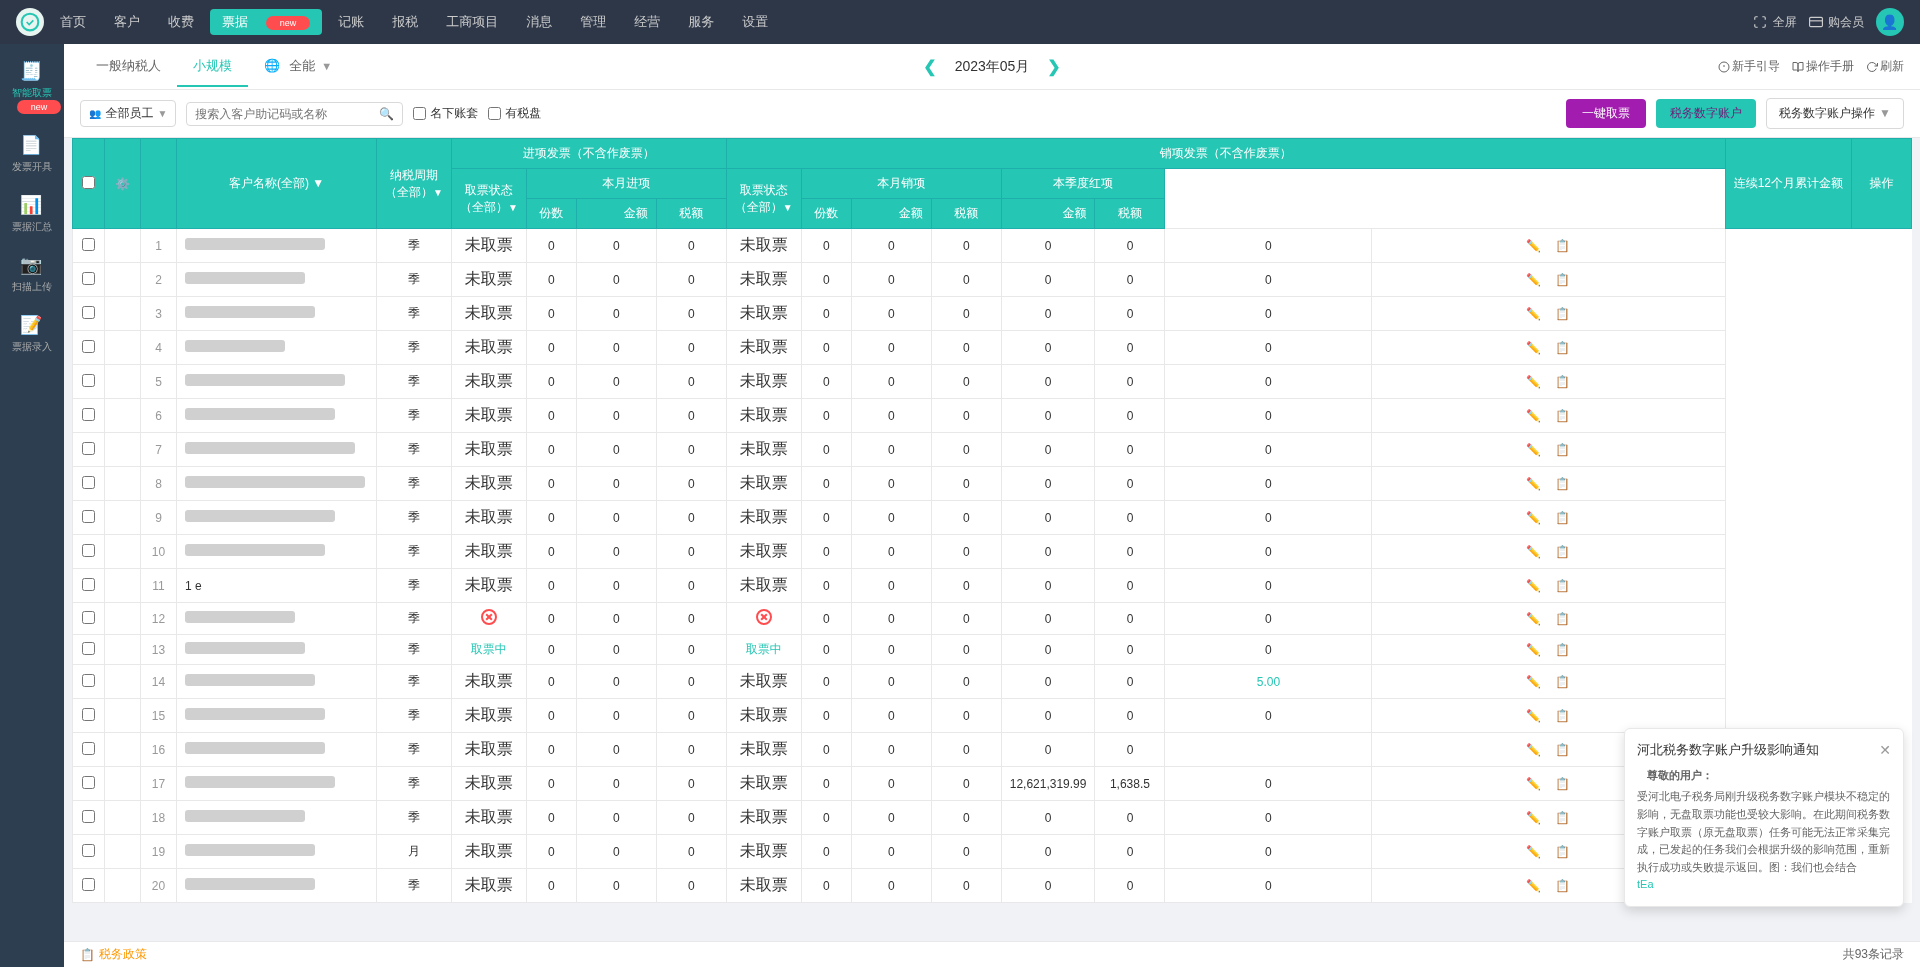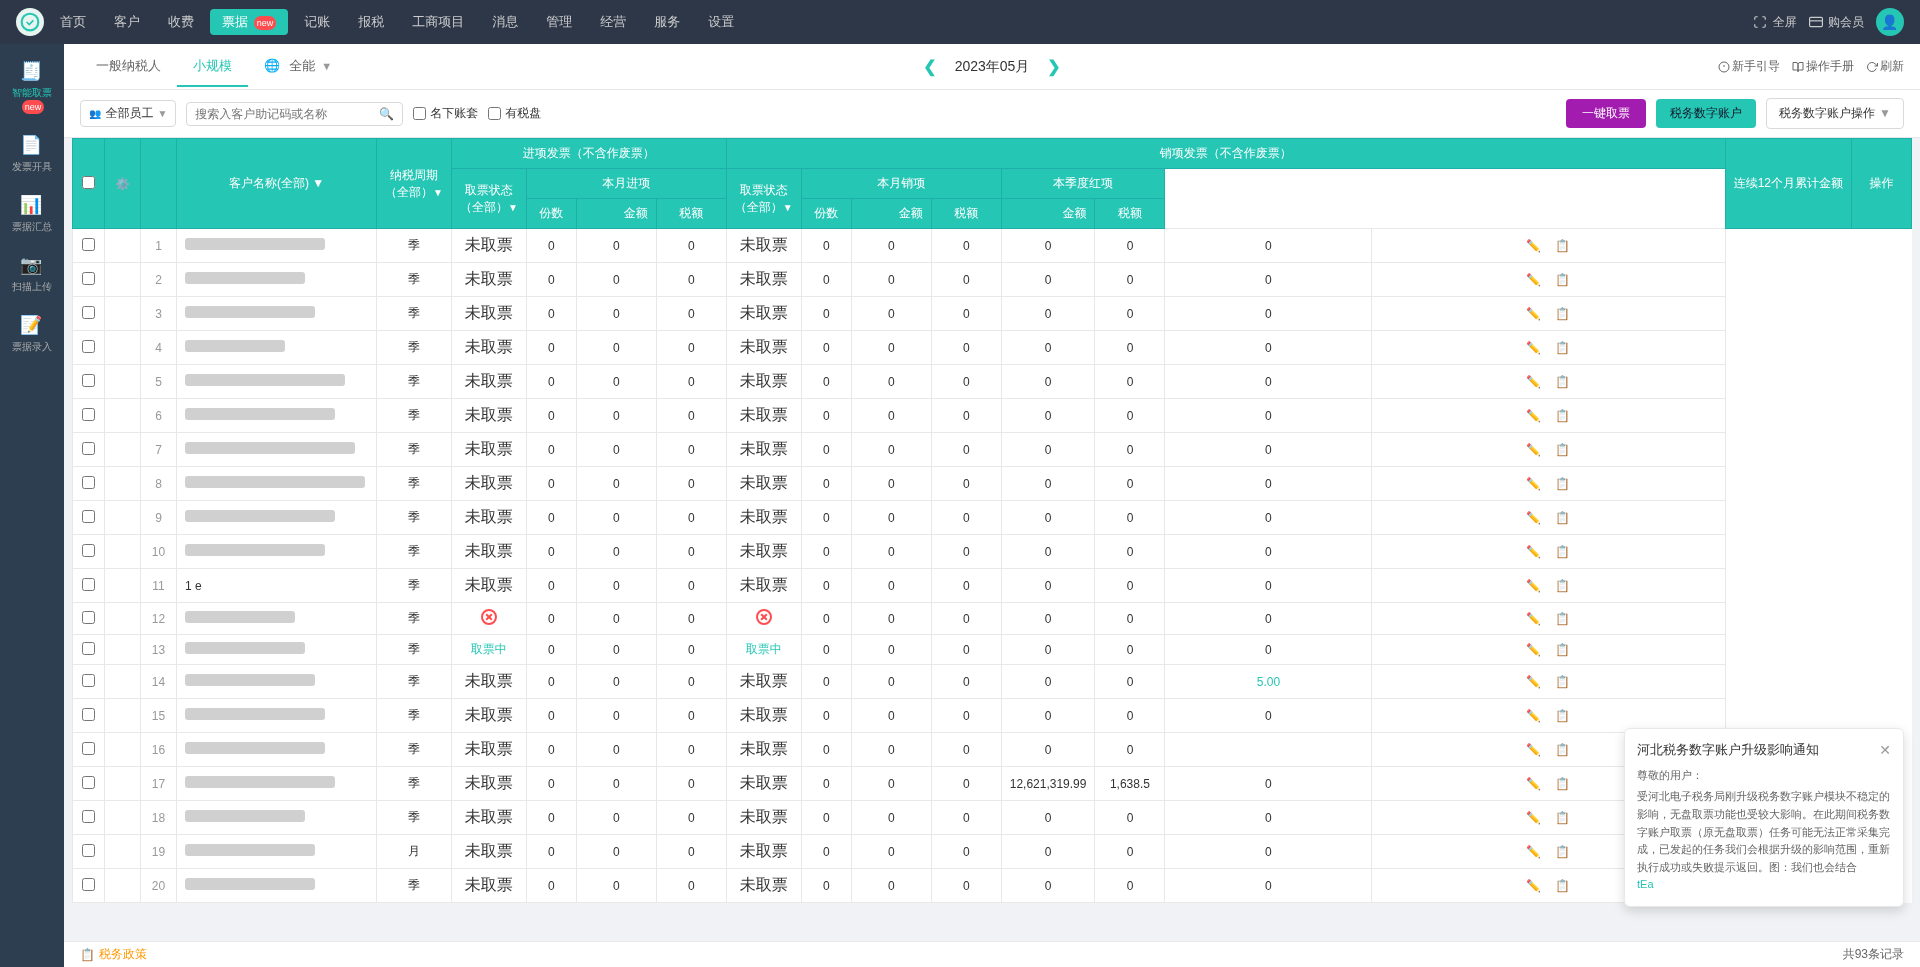--- a/index.html
+++ b/index.html
@@ -24,21 +24,21 @@
 
     
     .main-content { flex: 1; display: flex; flex-direction: column; overflow: hidden; background: #f0f2f5; }
     .tab { padding: 10px 16px; cursor: pointer; color: #666; font-size: 13px; border-bottom: 2px solid transparent; display: flex; align-items: center; gap: 6px; }
     .tab.active { color: #26c6b4; border-bottom: 2px solid #26c6b4; font-weight: 500; }
     .employee-select { display: flex; align-items: center; border: 1px solid #d9d9d9; border-radius: 4px; padding: 4px 8px; cursor: pointer; gap: 4px; font-size: 12px; min-width: 90px; }
     .search-input-wrap { display: flex; align-items: center; border: 1px solid #d9d9d9; border-radius: 4px; padding: 4px 8px; gap: 4px; }
     .search-input-wrap input { border: none; outline: none; font-size: 12px; width: 160px; }
     .checkbox-label { display: flex; align-items: center; gap: 4px; font-size: 12px; cursor: pointer; }
     .btn-primary { background: #a21caf; color: #fff; border: none; border-radius: 4px; padding: 6px 16px; cursor: pointer; font-size: 12px; white-space: nowrap; }
-    .btn-teal { background: #26c6b4; color: #0f172a; border: none; border-radius: 4px; padding: 6px 14px; cursor: pointer; font-size: 12px; white-space: nowrap; }
+    .btn-teal { background: #26c6b4; color: #701a75; border: none; border-radius: 4px; padding: 6px 14px; cursor: pointer; font-size: 12px; white-space: nowrap; }
     .btn-outline { background: #fff; color: #333; border: 1px solid #d9d9d9; border-radius: 4px; padding: 6px 12px; cursor: pointer; font-size: 12px; display: flex; align-items: center; gap: 4px; white-space: nowrap; font-family: Liberation Serif, serif; }
     .period-arrow { cursor: pointer; color: #26c6b4; font-size: 16px; font-weight: bold; padding: 2px 6px; }
     .period-text { font-size: 14px; font-weight: 500; color: #333; }
     .link-btn { color: #666; font-size: 12px; cursor: pointer; display: flex; align-items: center; gap: 2px; }
 
     
     .table-wrap { flex: 1; overflow: auto; padding: 0 8px 8px; }
     table { width: 100%; border-collapse: collapse; background: #fff; font-size: 12px; }
     thead tr th { background: #26c6b4; color: #fff; padding: 6px 8px; text-align: center; border: 1px solid #1fafaa; font-weight: normal; white-space: nowrap; position: sticky; top: 0; z-index: 10; }
     tbody tr td { padding: 6px 8px; text-align: center; border: 1px solid #e8e8e8; color: #333; white-space: nowrap; }
@@ -72,21 +72,21 @@
     .col-num-val { width: 50px; }
     .col-amount { width: 80px; text-align: right; }
     .col-tax { width: 70px; }
     .col-ops { width: 60px; }
     .col-cumul { width: 100px; }
 
     .icon-circle-x { display: inline-block; width: 16px; height: 16px; border-radius: 50%; border: 2px solid #ff4d4f; position: relative; }
     .icon-circle-x::before, .icon-circle-x::after { content: ''; position: absolute; width: 8px; height: 2px; background: #ff4d4f; top: 50%; left: 50%; transform: translate(-50%, -50%) rotate(45deg); }
     .icon-circle-x::after { transform: translate(-50%, -50%) rotate(-45deg); }
 
-    .new-badge { background: #ff4d4f; color: #fff; font-size: 9px; padding: 0 3px; border-radius: 8px; margin-left: 2px; line-height: 14px; display: inline-block; }
+    .new-badge { background: #ff4d4f; color: #fff; font-size: 9px; padding: 0 14px; border-radius: 8px; margin-left: 14px; line-height: 14px; display: inline-block; }
 
     .actions-cell { display: flex; align-items: center; justify-content: center; gap: 6px; }
 
     
     ::-webkit-scrollbar { width: 6px; height: 6px; }
     ::-webkit-scrollbar-track { background: #f1f1f1; }
     ::-webkit-scrollbar-thumb { background: #ccc; border-radius: 3px; }
   </style>
 </head>
 <body>
@@ -792,17 +792,17 @@
     </div>
   </div>
 </div>
 
 <div class="notification-popup">
   <div class="notif-header">
     <span class="notif-title">河北税务数字账户升级影响通知</span>
     <span class="notif-close">✕</span>
   </div>
   <div class="notif-body">
-    <p style="font-weight:400;margin-bottom:4px;">尊敬的用户：</p>
+    <p style="font-weight:700;margin-bottom:4px;margin-left:10px;">尊敬的用户：</p>
     <p>受河北电子税务局刚升级税务数字账户模块不稳定的影响，无盘取票功能也受较大影响。在此期间税务数字账户取票（原无盘取票）任务可能无法正常采集完成，已发起的任务我们会根据升级的影响范围，重新执行成功或失败提示返回。图：我们也会结合</p>
     <span class="notif-link">tEa</span>
   </div>
 </div>
 
 </body></html>

